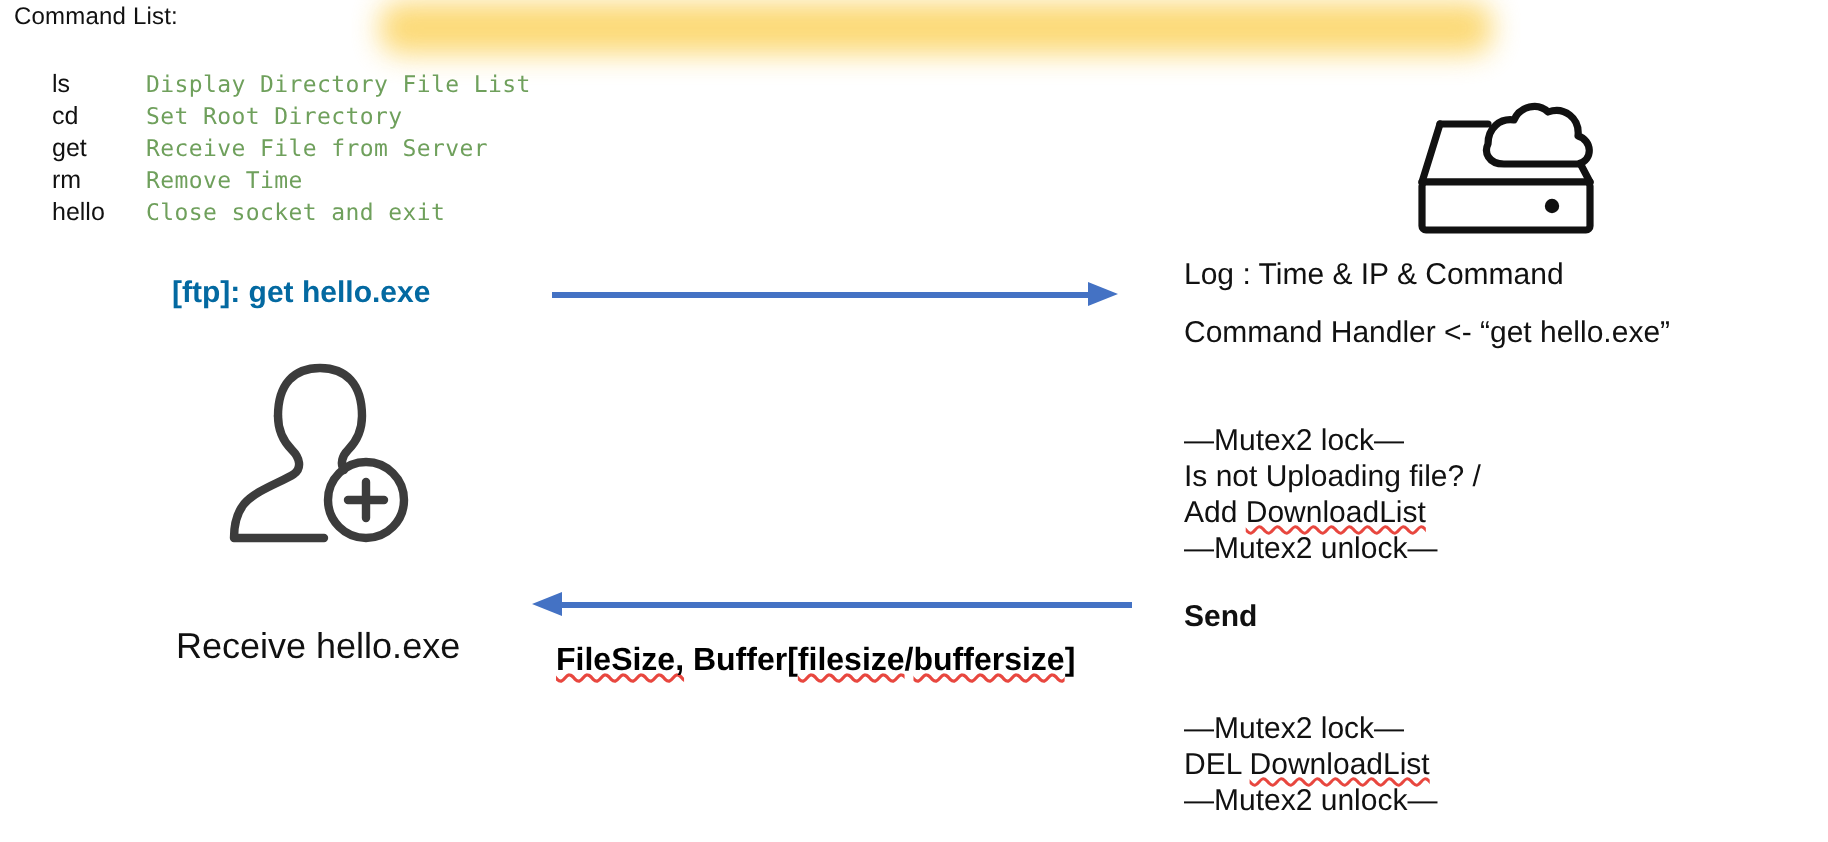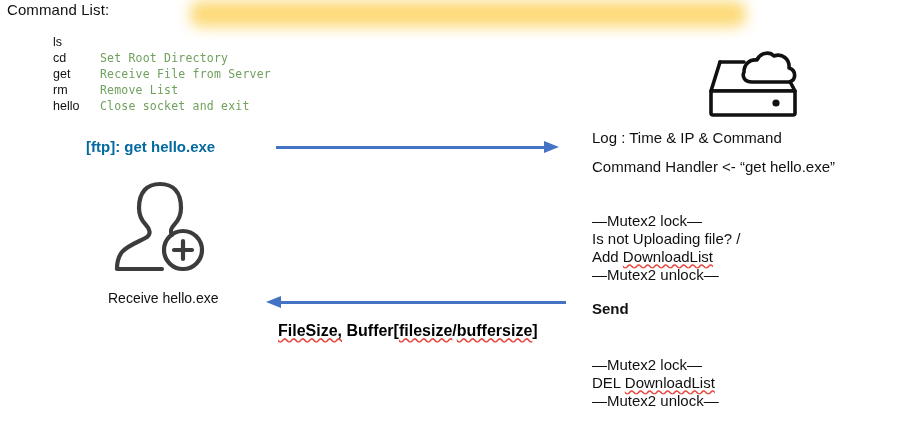--- a/index.html
+++ b/index.html
@@ -27,21 +27,21 @@
     background: #FCD870;
     border-radius: 10px;
     filter: blur(7px);
     opacity: 0.95;
   }
 
   
   #page-title {
     left: 7px;
     top: 1px;
-    font-size: 15px;
+    font-size: 12px;
     letter-spacing: 0.1px;
     color: #111111;
     white-space: nowrap;
   }
 
   
   #command-list {
     left: 26px;
     top: 34px;
     width: 330px;
@@ -51,46 +51,44 @@
     align-items: baseline;
     height: 16px;
     line-height: 16px;
   }
   .cmd-name {
     width: 47px;
     flex: 0 0 47px;
     font-size: 12.5px;
     color: #111111;
     white-space: nowrap;
-    margin-left: 27px;
   }
   .cmd-desc {
     font-family: "DejaVu Sans Mono", "Liberation Mono", monospace;
     font-size: 11.5px;
     color: #6FA05C;
     white-space: nowrap;
     letter-spacing: 0.2px;
   }
 
   
   #client-command {
     left: 86px;
     top: 138px;
     font-size: 15px;
     font-weight: bold;
     color: #0369a1;
     white-space: nowrap;
   }
   #client-receive {
     left: 88px;
-    top: 290px;
-    font-size: 14px;
-    color: #111111;
-    white-space: nowrap;
-    margin-left: 20px;
+    top: 313px;
+    font-size: 18px;
+    color: #111111;
+    white-space: nowrap;
   }
 
   
   .arrow-wrap { height: 14px; }
   .arrow-line {
     position: absolute;
     height: 3px;
     background: #4472C4;
     top: 5px;
   }
@@ -180,32 +178,33 @@
 <body>
 
 <div class="abs" id="redaction-bar"></div>
 
 <div class="abs" id="page-title">Command List:</div>
 
 <div class="abs" id="command-list">
 
   <div class="cmd-row">
     <span class="cmd-name">ls</span>
+    <span class="cmd-desc">Display Directory File List</span>
   </div>
   <div class="cmd-row">
     <span class="cmd-name">cd</span>
     <span class="cmd-desc">Set Root Directory</span>
   </div>
   <div class="cmd-row">
     <span class="cmd-name">get</span>
     <span class="cmd-desc">Receive File from Server</span>
   </div>
   <div class="cmd-row">
     <span class="cmd-name">rm</span>
-    <span class="cmd-desc">Remove List</span>
+    <span class="cmd-desc">Remove Time</span>
   </div>
   <div class="cmd-row">
     <span class="cmd-name">hello</span>
     <span class="cmd-desc">Close socket and exit</span>
   </div>
 </div>
 
 <div class="abs" id="client-command">[ftp]: get hello.exe</div>
 
 <div class="abs arrow-wrap" id="arrow-request">

